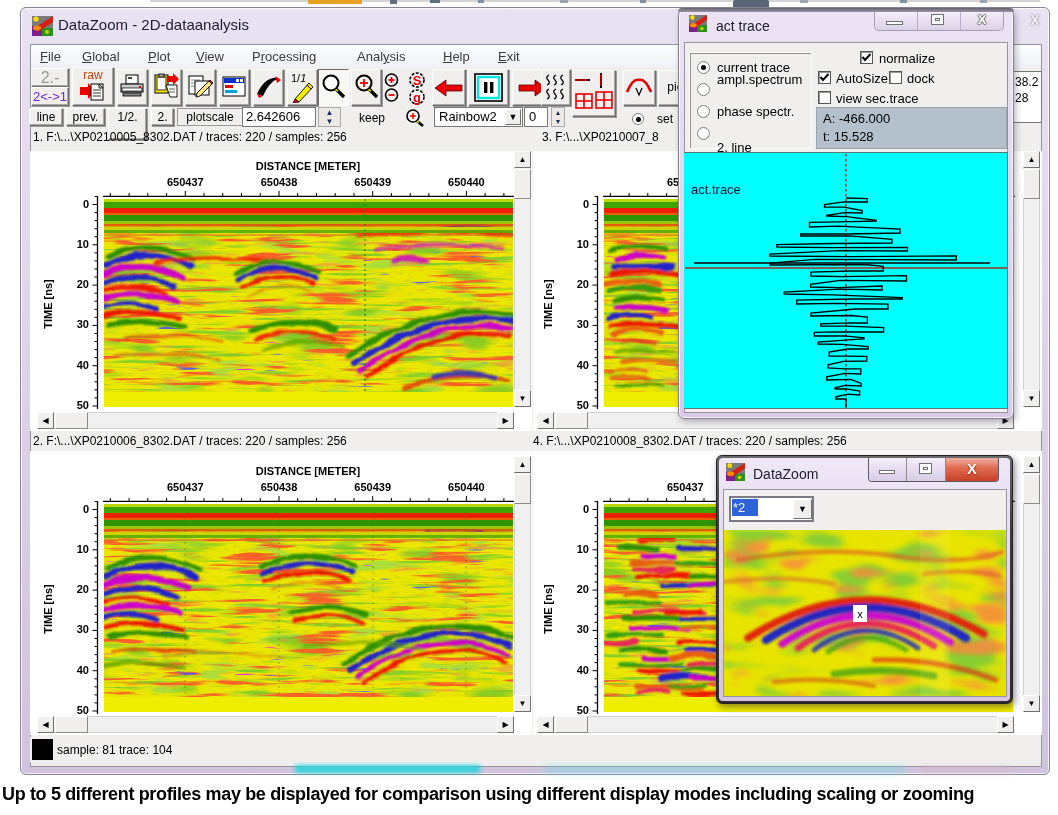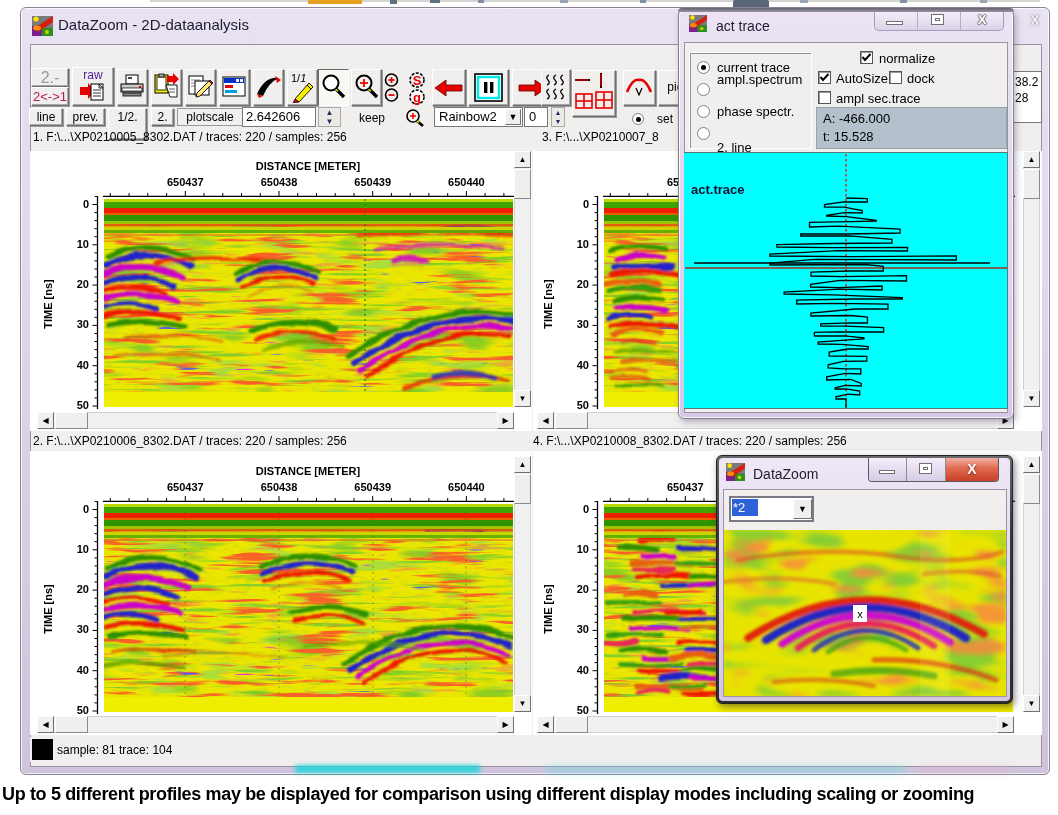--- a/index.html
+++ b/index.html
@@ -38,26 +38,36 @@
     <circle cx="4" cy="3" r="2.6" fill="#ffe000"></circle>
     <ellipse cx="5" cy="12" rx="4" ry="2.5" fill="#ff8c00"></ellipse>
     <circle cx="15" cy="16" r="2" fill="#c8d400"></circle>
   </svg>
   <div class="ab" style="left:37px;top:8px;font-size:15px;color:#1c1c30">DataZoom - 2D-dataanalysis</div>
 
   <div class="ab" style="left:1002px;top:4px;width:24px;height:16px;font-size:14px;font-weight:bold;color:#f8f4fc;text-shadow:0 0 2px #555;text-align:center">X</div>
 
   <div class="ab" style="left:9px;top:36px;width:1012px;height:723px;background:#f0efee;border:1px solid #98929e"></div>
 
+  <div class="ab" style="left:10px;top:37px;width:1010px;height:22px;background:linear-gradient(180deg,#fcfdfe,#eef1f7);font-size:13px;color:#3a3a3a">
+    <span class="ab" style="left:9px;top:4px"><u>F</u>ile</span>
+    <span class="ab" style="left:51px;top:4px"><u>G</u>lobal</span>
+    <span class="ab" style="left:117px;top:4px"><u>P</u>lot</span>
+    <span class="ab" style="left:165px;top:4px"><u>V</u>iew</span>
+    <span class="ab" style="left:221px;top:4px">P<u>r</u>ocessing</span>
+    <span class="ab" style="left:326px;top:4px">Anal<u>y</u>sis</span>
+    <span class="ab" style="left:412px;top:4px"><u>H</u>elp</span>
+    <span class="ab" style="left:467px;top:4px"><u>E</u>xit</span>
+  </div>
 </div>
 
 <div id="toolbar1">
 <div class="btn" style="left:31px;top:68px;width:38px;height:19px;font-size:16px;color:#9a9a9a;text-align:center;line-height:17px">2.-&gt;1</div>
-<div class="btn" style="left:31px;top:87px;width:38px;height:19px;font-size:13px;color:#be185d;text-align:center;line-height:17px">2&lt;-&gt;1</div>
-<div class="btn" style="left:72px;top:67px;width:42px;height:39px;font-size:12px;color:#4c1d95;text-align:center">raw
+<div class="btn" style="left:31px;top:87px;width:38px;height:19px;font-size:13px;color:#6d28d9;text-align:center;line-height:17px">2&lt;-&gt;1</div>
+<div class="btn" style="left:72px;top:67px;width:42px;height:39px;font-size:12px;color:#c2410c;text-align:center">raw
   <svg width="26" height="22" viewBox="0 0 26 22" style="margin-top:-2px">
         <polygon points="0,7 8,7 8,3 15,11 8,19 8,15 0,15" fill="#e80000"></polygon>
         <rect x="11" y="4" width="12" height="16" fill="#fff" stroke="#000"></rect>
         <polygon points="19,4 23,8 19,8" fill="#ccc" stroke="#000" stroke-width=".8"></polygon>
         <g stroke="#333" stroke-width="1">
           <line x1="13" y1="10" x2="21" y2="10"></line>
           <line x1="13" y1="13" x2="21" y2="13"></line>
           <line x1="13" y1="16" x2="21" y2="16"></line>
         </g>
       </svg>
@@ -927,26 +937,26 @@
     </svg>
 <div class="ck" style="left:879px;top:51px">normalize</div>
 <div class="cb" style="left:818px;top:71px"></div>
 <svg class="ab" style="left:819px;top:72px" width="11" height="11">
       <path d="M1.5,5 4,8 9.5,2" fill="none" stroke="#000" stroke-width="2"></path>
     </svg>
 <div class="ck" style="left:836px;top:71px">AutoSize</div>
 <div class="cb" style="left:889px;top:71px"></div>
 <div class="ck" style="left:907px;top:71px">dock</div>
 <div class="cb" style="left:818px;top:91px"></div>
-<div class="ck" style="left:836px;top:91px">ampl sec.trace</div>
+<div class="ck" style="left:836px;top:91px">view sec.trace</div>
 
 <div class="ab" style="left:816px;top:107px;width:191px;height:42px;background:#b4c0cc;border:1px solid #98a4b0;font-size:13px;color:#000;padding:2px 0 0 6px;line-height:18px">A: -466.000<br>t: 15.528</div>
 
 <div class="ab" style="left:684px;top:152px;width:324px;height:257px;background:#00ffff;border:1px solid #5a7a7a;border-left:0"></div>
-<div class="ab" style="left:691px;top:182px;font-size:13px;font-weight:bold;color:#101030">act.trace</div>
+<div class="ab" style="left:691px;top:182px;font-size:13px;font-weight:normal;color:#101030">act.trace</div>
 <svg class="ab" style="left:685px;top:152px" width="322" height="256" viewBox="0 0 322 256">
   <line x1="161" y1="2" x2="161" y2="254" stroke="#f01818" stroke-width="1.5" stroke-dasharray="2.5,2.5"></line>
   <line x1="9" y1="111" x2="305" y2="111" stroke="#000" stroke-width="1.4"></line>
   <line x1="0" y1="116" x2="322" y2="116" stroke="#a03020" stroke-width="1.4"></line>
   <polyline points="161,46 182.3,46.6 182.3,50 158.7,49.8 139.5,52.6 139.5,55 159.3,55.2 177.2,58.5 177.2,61 159.4,60.7 141.7,63.3 141.7,64 161.3,64.6 191.3,68.4 191.3,69 167.2,69.6 124.5,70.4 124.5,75 152.9,74.2 215.1,77.2 215.1,81 161.4,82.0 115.7,82.0 115.7,84 164.6,83.8 207.0,87.4 207.0,91 148.0,91.5 91.9,92.7 91.9,95 146.0,95.7 222.5,95.5 222.5,99 153.9,98.7 84.9,102.0 84.9,104 167.9,104.7 271.3,103.9 271.3,108 130.5,107.4 85.0,111.2 85.0,113 180.5,112.5 198.3,114.4 198.3,119 164.7,119.0 126.0,120.1 126.0,124 158.1,124.7 221.5,123.7 221.5,129 155.0,128.4 125.6,132.4 125.6,135 153.8,135.6 197.1,134.0 197.1,138 155.1,137.2 99.1,140.0 99.1,142 148.0,142.8 217.3,145.6 217.3,147 168.4,147.0 111.7,148.1 111.7,152 151.5,151.3 203.0,152.2 203.0,157 170.2,157.0 125.9,161.2 125.9,164 166.0,163.5 182.4,165.1 182.4,171 165.0,170.8 135.7,171.9 135.7,174 160.8,174.2 198.6,175.7 198.6,180 151.6,179.8 129.4,180.4 129.4,184 159.4,183.8 179.0,185.8 179.0,187 163.5,187.8 133.1,190.2 133.1,192 157.2,192.4 183.2,194.7 183.2,197 162.7,197.0 144.2,200.1 144.2,204 159.8,204.2 181.8,204.3 181.8,209 158.6,209.4 143.1,212.8 143.1,216 159.9,216.9 175.8,216.8 175.8,222 160.2,221.4 141.7,224.8 141.7,228 165.8,227.4 176.2,231.4 176.2,234 160.1,233.4 150.1,235.8 150.1,237 161.3,236.8 174.7,239.0 174.7,243 162.8,242.1 150.9,244.8 150.9,247 161.1,246.9 161,248 161,256" fill="none" stroke="#000" stroke-width="1.3"></polyline>
 </svg>
 </div>
 <svg width="0" height="0" style="position:absolute">
     <defs>
 <filter id="fgz" x="0" y="0" width="100%" height="100%">

